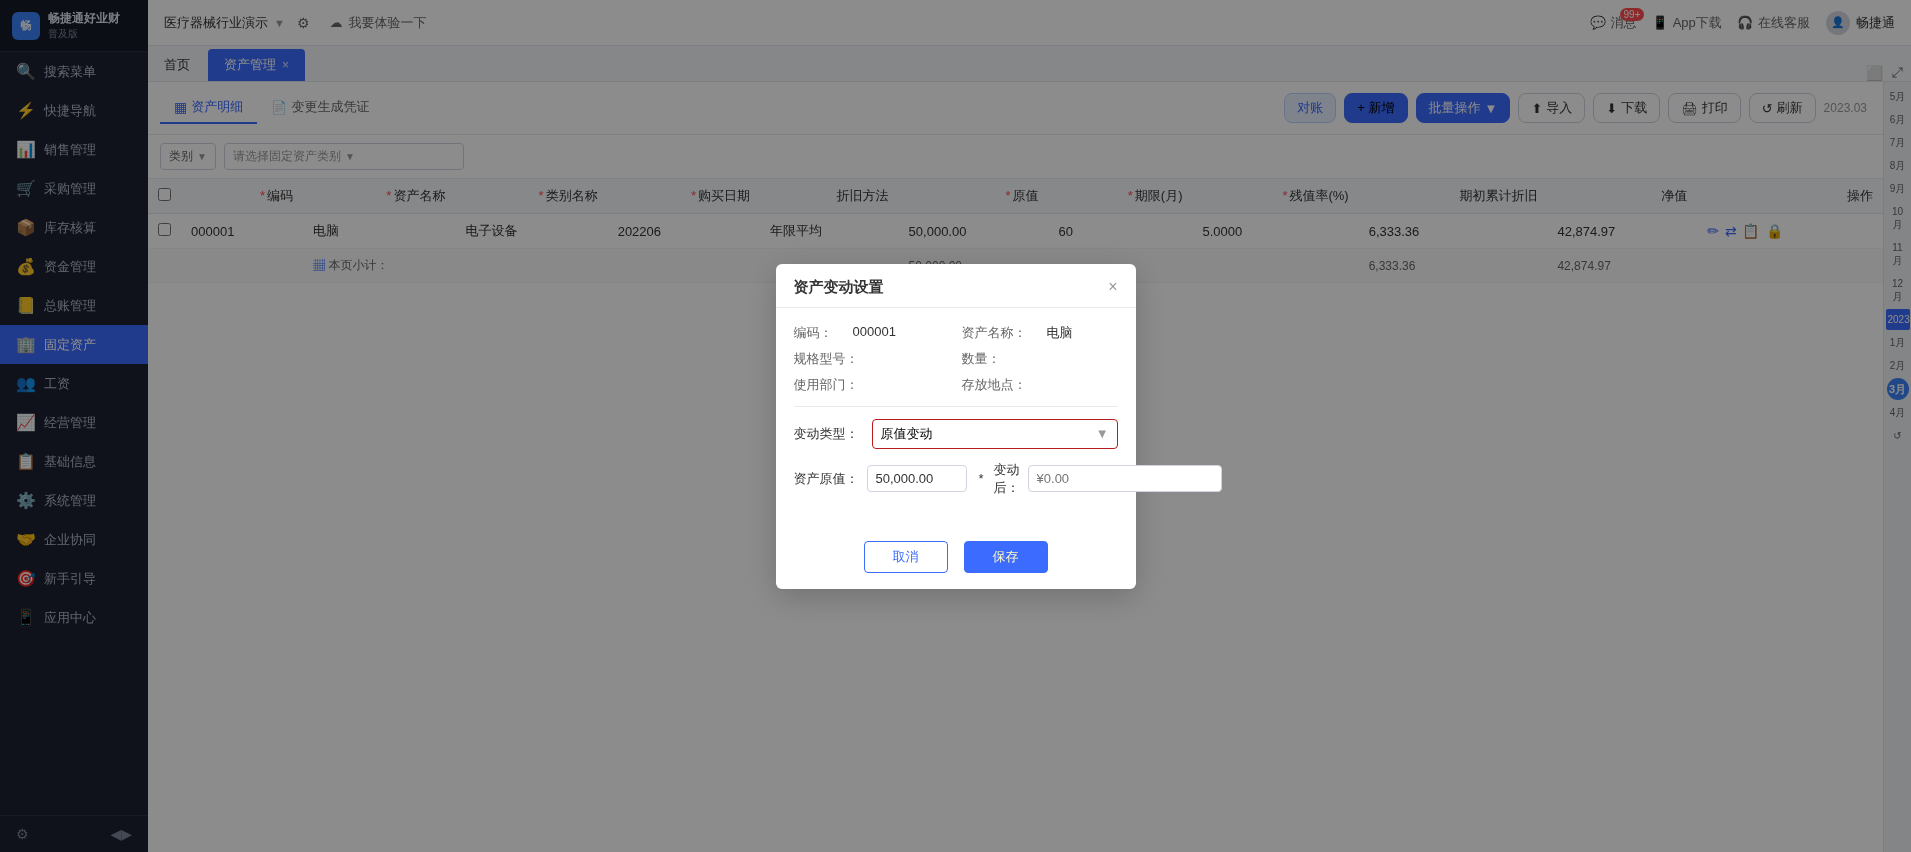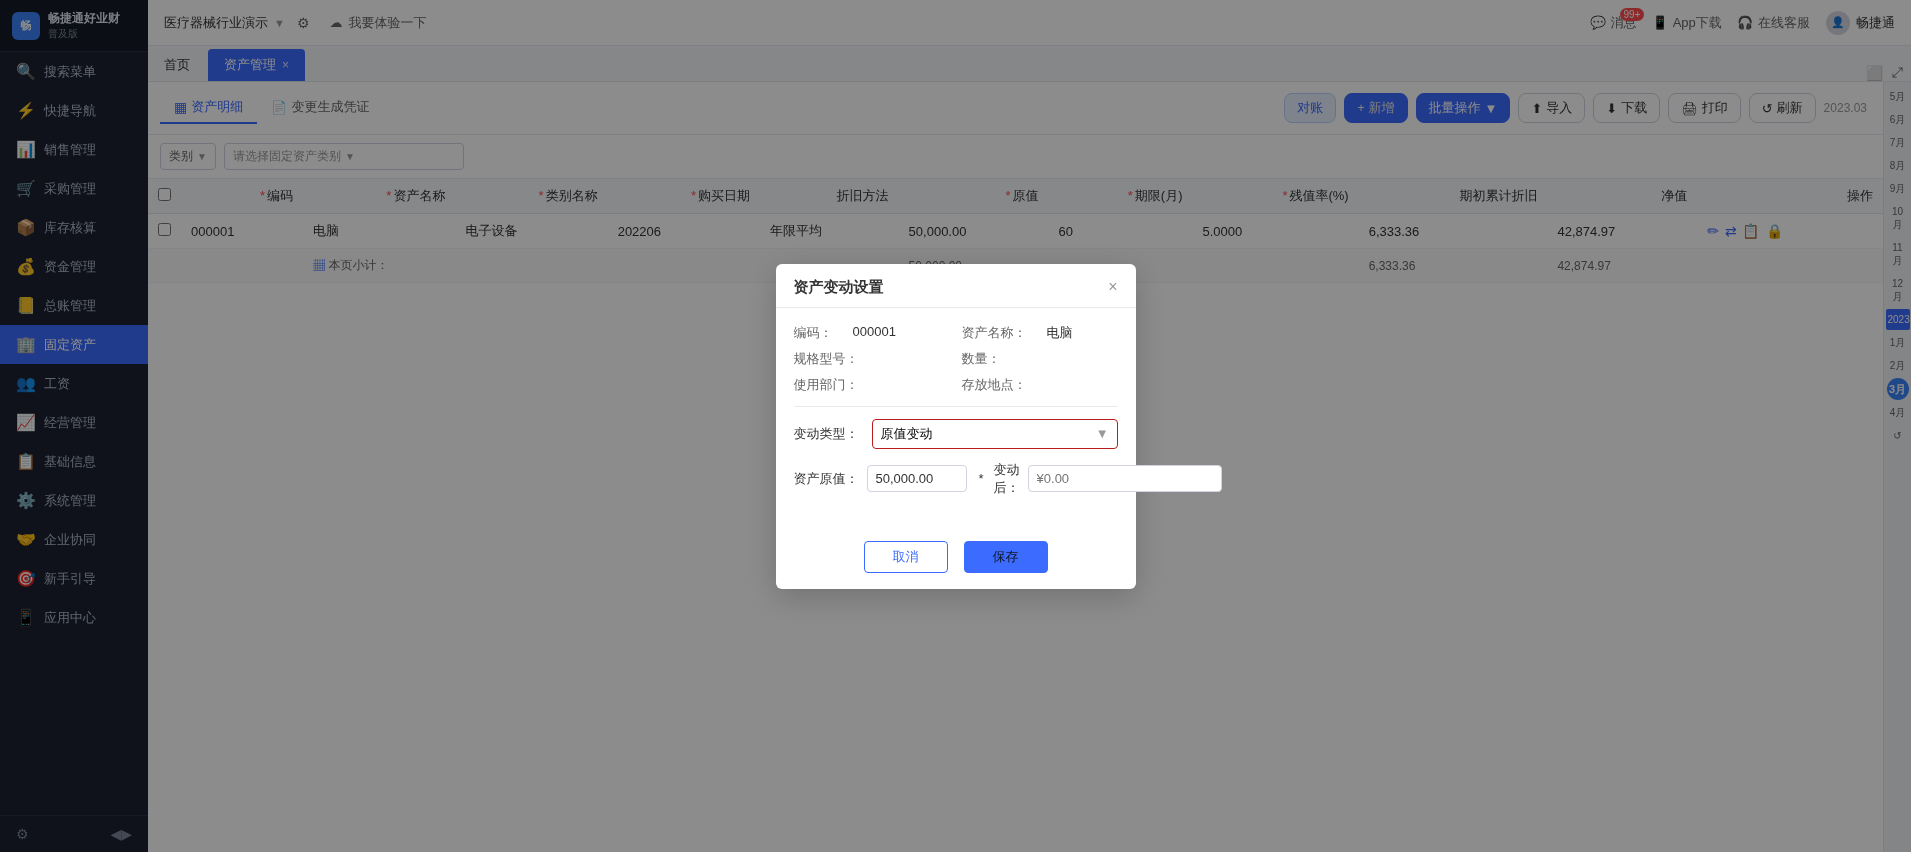--- a/index.html
+++ b/index.html
@@ -51,21 +51,21 @@
     .content { flex: 1; display: flex; overflow: hidden; }
     .content-main { flex: 1; background: white; overflow: hidden; display: flex; flex-direction: column; }
 
     
     .toolbar { display: flex; align-items: center; gap: 8px; padding: 10px 12px; border-bottom: 1px solid #e8eaf0; flex-shrink: 0; }
     .toolbar-left { display: flex; align-items: center; gap: 0; }
     .toolbar-tab { padding: 6px 14px; font-size: 13px; cursor: pointer; border-bottom: 2px solid transparent; color: #666; display: flex; align-items: center; gap: 4px; }
     .toolbar-tab.active { color: #3b6bff; border-bottom: 2px solid #3b6bff; }
     .toolbar-right { margin-left: auto; display: flex; align-items: center; gap: 8px; }
     .btn { padding: 5px 12px; border-radius: 8px; font-size: 13px; cursor: pointer; border: 1px solid #d0d4e0; background: white; color: #333; display: flex; align-items: center; gap: 4px; }
-    .btn-primary { background: #3b6bff; color: #e5e5e5; border-color: #3b6bff; }
+    .btn-primary { background: #3b6bff; color: #000000; border-color: #3b6bff; }
     .btn-blue-outline { background: #e8eeff; color: #3b6bff; border-color: #c0ceff; }
     .btn-dropdown { background: #3b6bff; color: white; border-color: #3b6bff; }
 
     
     .filter-bar { display: flex; align-items: center; gap: 8px; padding: 8px 12px; border-bottom: 1px solid #e8eaf0; flex-shrink: 0; }
     .filter-select { display: flex; align-items: center; gap: 4px; border: 1px solid #d0d4e0; border-radius: 4px; padding: 4px 8px; font-size: 12px; cursor: pointer; color: #666; background: white; }
     .filter-input { flex: 1; max-width: 240px; border: 1px solid #d0d4e0; border-radius: 4px; padding: 4px 8px; font-size: 12px; color: #999; display: flex; align-items: center; gap: 4px; cursor: pointer; }
     .filter-chevron { color: #999; font-size: 10px; }
 
     
@@ -103,21 +103,21 @@
     .modal-divider { border: none; border-top: 1px solid #e8eaf0; margin: 12px 0; }
     .modal-field { display: flex; align-items: center; gap: 8px; margin-bottom: 12px; }
     .modal-field-label { font-size: 13px; color: #333; white-space: nowrap; width: 70px; }
     .modal-field-select { flex: 1; display: flex; align-items: center; justify-content: space-between; border: 1px solid #b91c1c; border-radius: 4px; padding: 5px 8px; font-size: 13px; cursor: pointer; }
     .modal-input-row { display: flex; align-items: center; gap: 8px; margin-bottom: 16px; }
     .modal-input-label { font-size: 13px; color: #333; white-space: nowrap; }
     .modal-input { border: 1px solid #d0d4e0; border-radius: 4px; padding: 5px 8px; font-size: 13px; color: #333; width: 100px; }
     .modal-input-after { border: 1px solid #d0d4e0; border-radius: 4px; padding: 5px 8px; font-size: 13px; color: #bbb; flex: 1; }
     .modal-footer { display: flex; align-items: center; justify-content: center; gap: 16px; padding: 12px 18px 16px; }
     .btn-cancel { padding: 6px 28px; border: 1px solid #3b6bff; border-radius: 4px; color: #3b6bff; background: white; font-size: 13px; cursor: pointer; }
-    .btn-save { padding: 6px 28px; border: 1px solid #3b6bff; border-radius: 4px; color: #0f172a; background: #3b6bff; font-size: 13px; cursor: pointer; }
+    .btn-save { padding: 6px 28px; border: 1px solid #3b6bff; border-radius: 4px; color: #fef9c3; background: #3b6bff; font-size: 13px; cursor: pointer; }
 
     .date-label { margin-left: auto; font-size: 12px; color: #999; padding-right: 4px; }
   </style>
 </head>
 <body>
 
 <div class="sidebar">
   <div class="sidebar-logo">
     <div class="sidebar-logo-icon">
       <span>畅</span>

